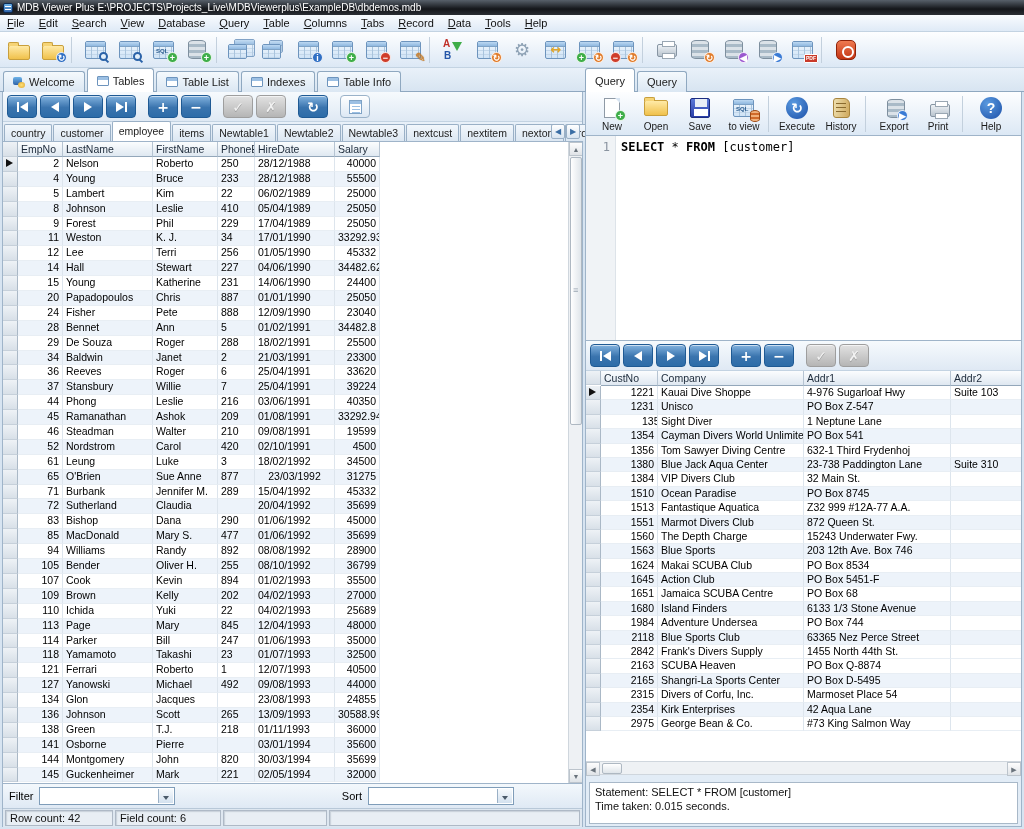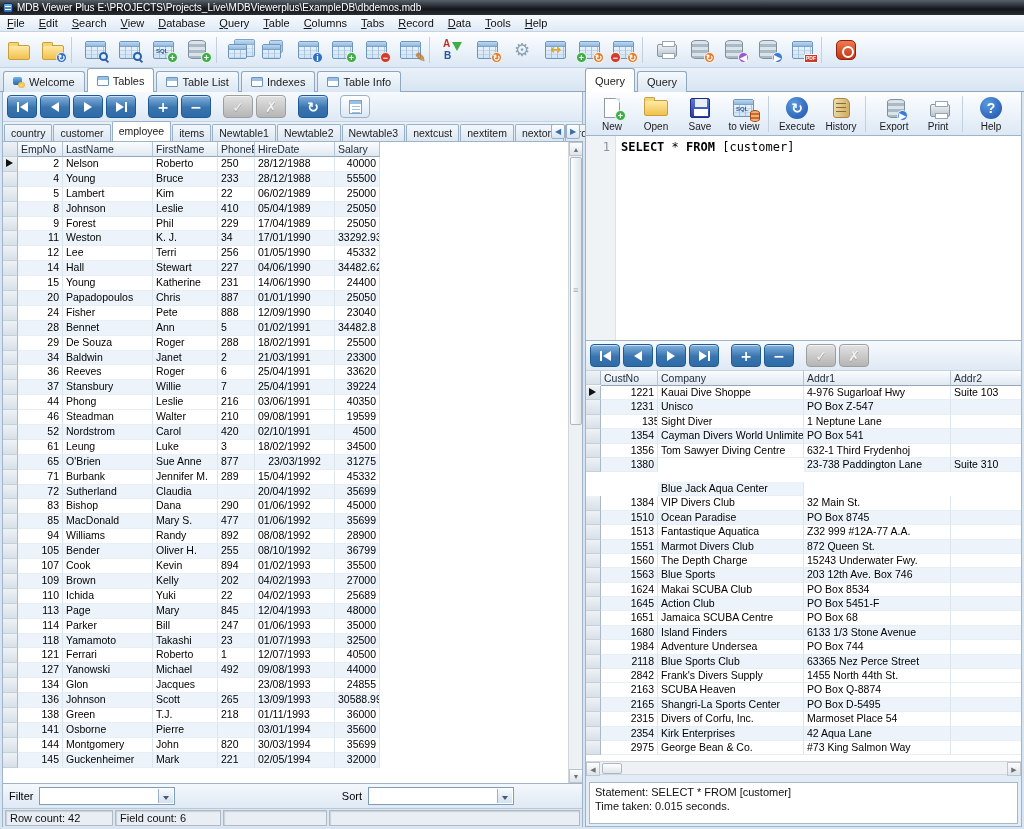--- a/index.html
+++ b/index.html
@@ -572,20 +572,29 @@
           </div>
           <div class="grow">
             <div class="gind"></div>
             <div class="gc r" style="width: 45px;">44</div>
             <div class="gc" style="width: 90px;">Phong</div>
             <div class="gc" style="width: 65px;">Leslie</div>
             <div class="gc" style="width: 37px;">216</div>
             <div class="gc" style="width: 80px;">03/06/1991</div>
             <div class="gc r" style="width: 45px;">40350</div>
           </div>
+          <div class="grow alt">
+            <div class="gind"></div>
+            <div class="gc r" style="width: 45px;">45</div>
+            <div class="gc" style="width: 90px;">Ramanathan</div>
+            <div class="gc" style="width: 65px;">Ashok</div>
+            <div class="gc" style="width: 37px;">209</div>
+            <div class="gc" style="width: 80px;">01/08/1991</div>
+            <div class="gc r" style="width: 45px;">33292.94</div>
+          </div>
           <div class="grow">
             <div class="gind"></div>
             <div class="gc r" style="width: 45px;">46</div>
             <div class="gc" style="width: 90px;">Steadman</div>
             <div class="gc" style="width: 65px;">Walter</div>
             <div class="gc" style="width: 37px;">210</div>
             <div class="gc" style="width: 80px;">09/08/1991</div>
             <div class="gc r" style="width: 45px;">19599</div>
           </div>
           <div class="grow alt">
@@ -962,21 +971,21 @@
           <div class="grow">
             <div class="gind"></div>
             <div class="gc r" style="width: 57px;">1356</div>
             <div class="gc" style="width: 146px;">Tom Sawyer Diving Centre</div>
             <div class="gc" style="width: 147px;">632-1 Third Frydenhoj</div>
             <div class="gc" style="width: 72px;"></div>
           </div>
           <div class="grow alt">
             <div class="gind"></div>
             <div class="gc r" style="width: 57px;">1380</div>
-            <div class="gc" style="width: 146px; margin-top: 24px;">Blue Jack Aqua Center</div>
+            <div class="gc" style="width: 146px;">Blue Jack Aqua Center</div>
             <div class="gc" style="width: 147px;">23-738 Paddington Lane</div>
             <div class="gc" style="width: 72px;">Suite 310</div>
           </div>
           <div class="grow">
             <div class="gind"></div>
             <div class="gc r" style="width: 57px;">1384</div>
             <div class="gc" style="width: 146px;">VIP Divers Club</div>
             <div class="gc" style="width: 147px;">32 Main St.</div>
             <div class="gc" style="width: 72px;"></div>
           </div>

